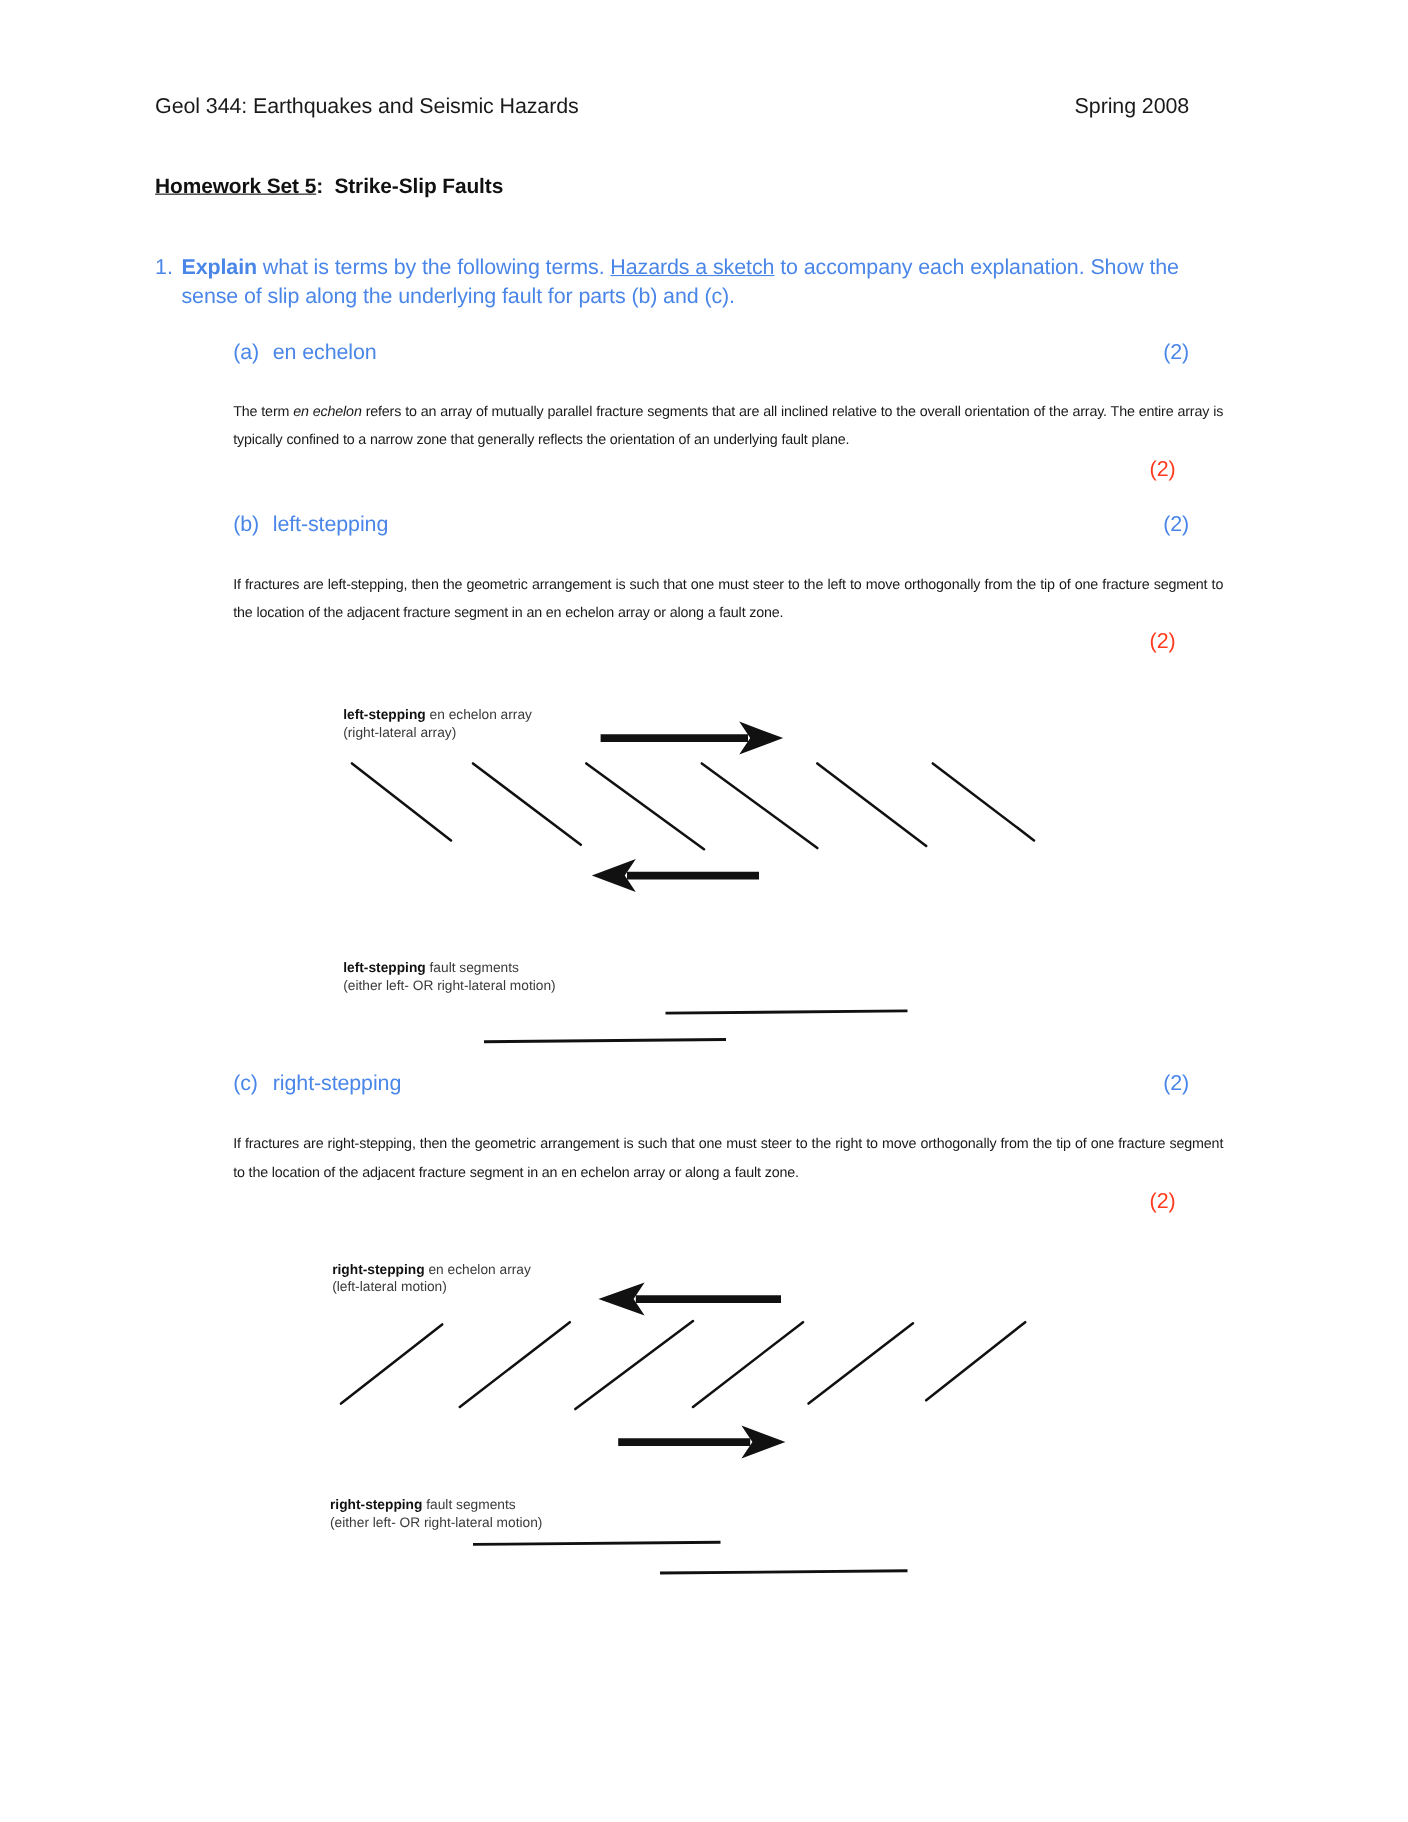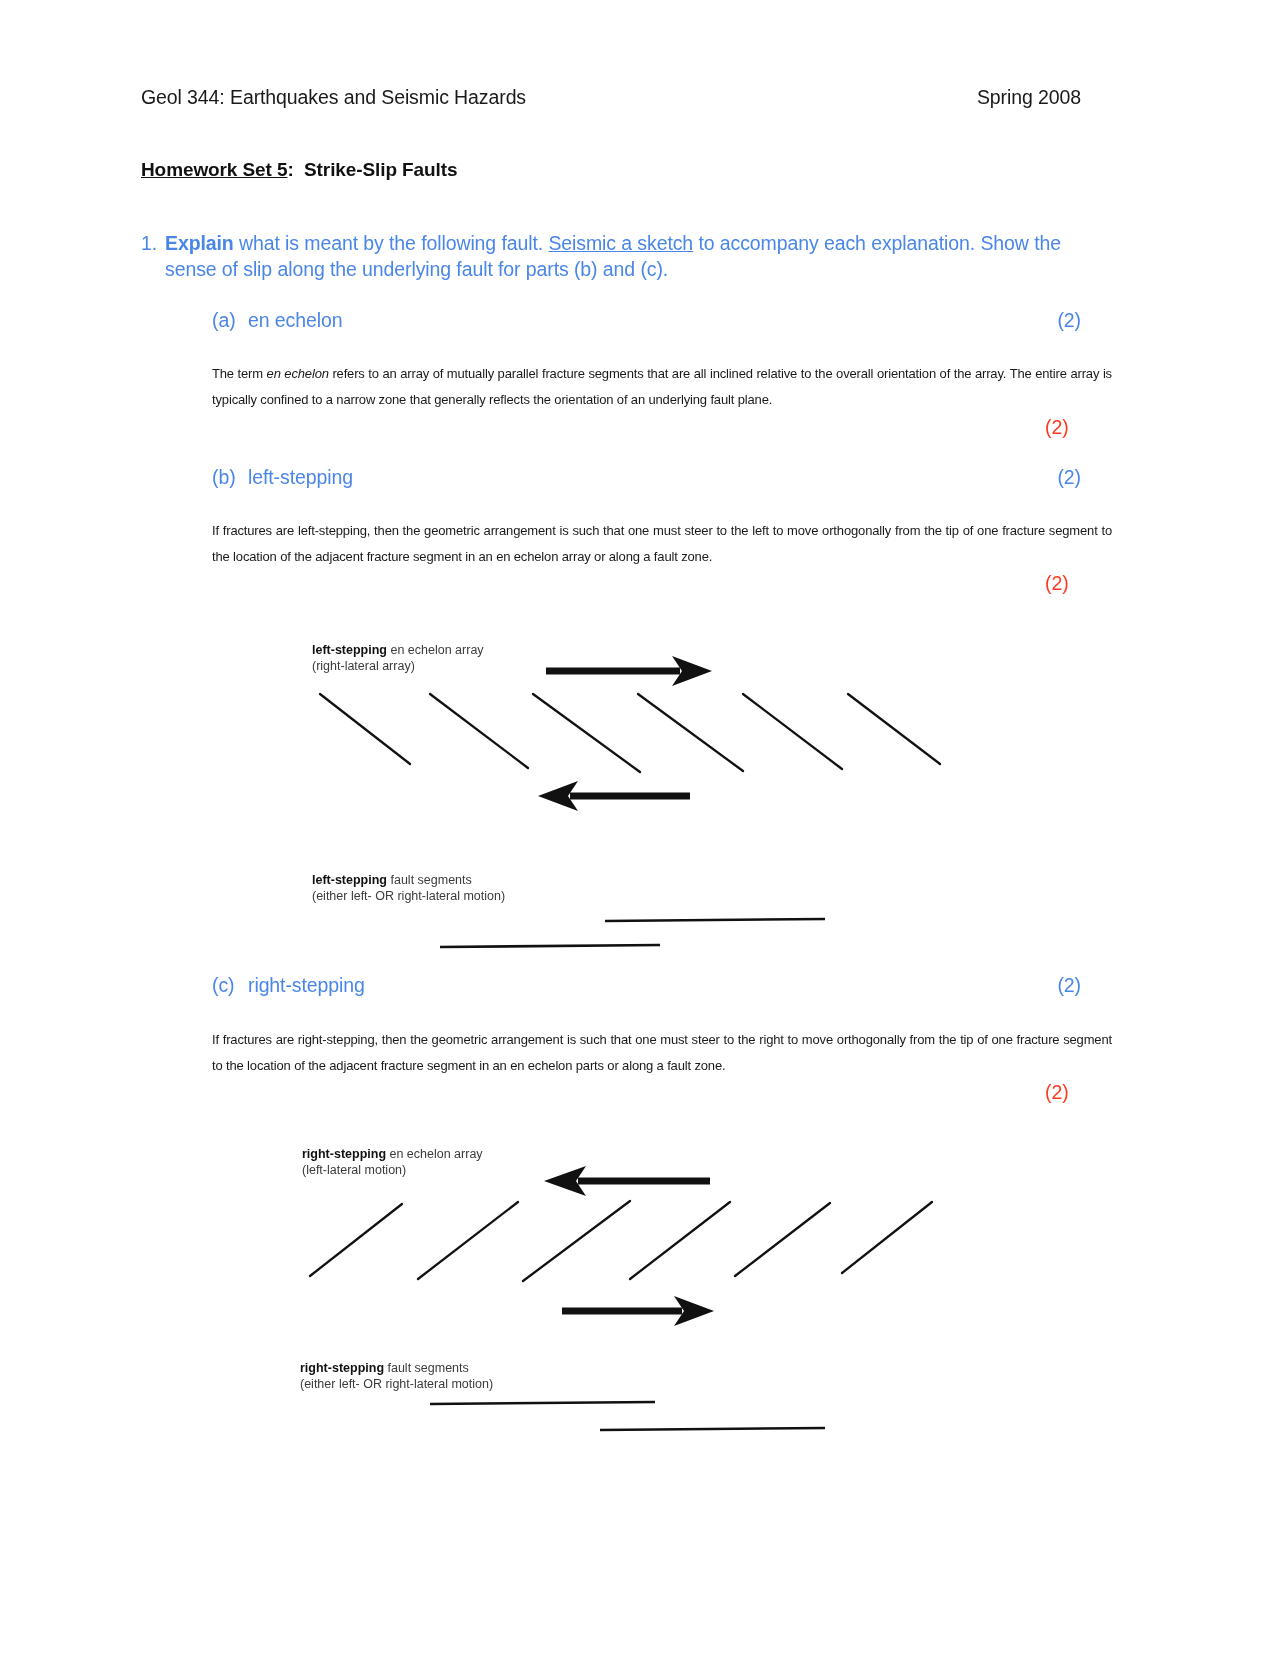--- a/index.html
+++ b/index.html
@@ -124,21 +124,21 @@
     <span>Spring 2008</span>
   </div>
 
   <div class="hw-title">
     <span class="u">Homework Set 5</span><span>:</span>&nbsp;
     <span>Strike-Slip Faults</span>
   </div>
 
   <div class="q-block">
     <span class="q-num">1.</span>
-    <span class="q-text"><b>Explain</b><span> what is meant by the following fault. </span><span class="u">Seismic a sketch</span><span> to accompany each explanation. Show the sense of slip along the underlying fault for parts (b) and (c).</span></span>
+    <span class="q-text"><b>Explain</b><span> what is terms by the following terms. </span><span class="u">Hazards a sketch</span><span> to accompany each explanation. Show the sense of slip along the underlying fault for parts (b) and (c).</span></span>
   </div>
 
   <div class="sub-head" style="top:293px;">
     <span class="lbl">
       <span class="tag">(a)</span>
       <span>en echelon</span>
     </span>
     <span class="pts">(2)</span>
   </div>
 
@@ -201,21 +201,21 @@
   </div>
 
   <div class="sub-head" style="top:958px;">
     <span class="lbl">
       <span class="tag">(c)</span>
       <span>right-stepping</span>
     </span>
     <span class="pts">(2)</span>
   </div>
 
-  <div class="answer" style="top:1011px;">If fractures are right-stepping, then the geometric arrangement is such that one must steer to the right to move orthogonally from the tip of one fracture segment to the location of the adjacent fracture segment in an en echelon parts or along a fault zone.</div>
+  <div class="answer" style="top:1011px;">If fractures are right-stepping, then the geometric arrangement is such that one must steer to the right to move orthogonally from the tip of one fracture segment to the location of the adjacent fracture segment in an en echelon array or along a fault zone.</div>
   <div class="pts-red" style="top:1065px;">(2)</div>
 
   <div class="figure" style="left:290px; top:1130px; width:700px; height:340px;">
 
     <div class="fig-label" style="left:12px; top:1px;">
       <b>right-stepping</b><span> en echelon array</span><br>
       <span>(left-lateral motion)</span>
     </div>
 
     <svg class="fig-svg" width="700" height="340" viewBox="0 0 700 340">

